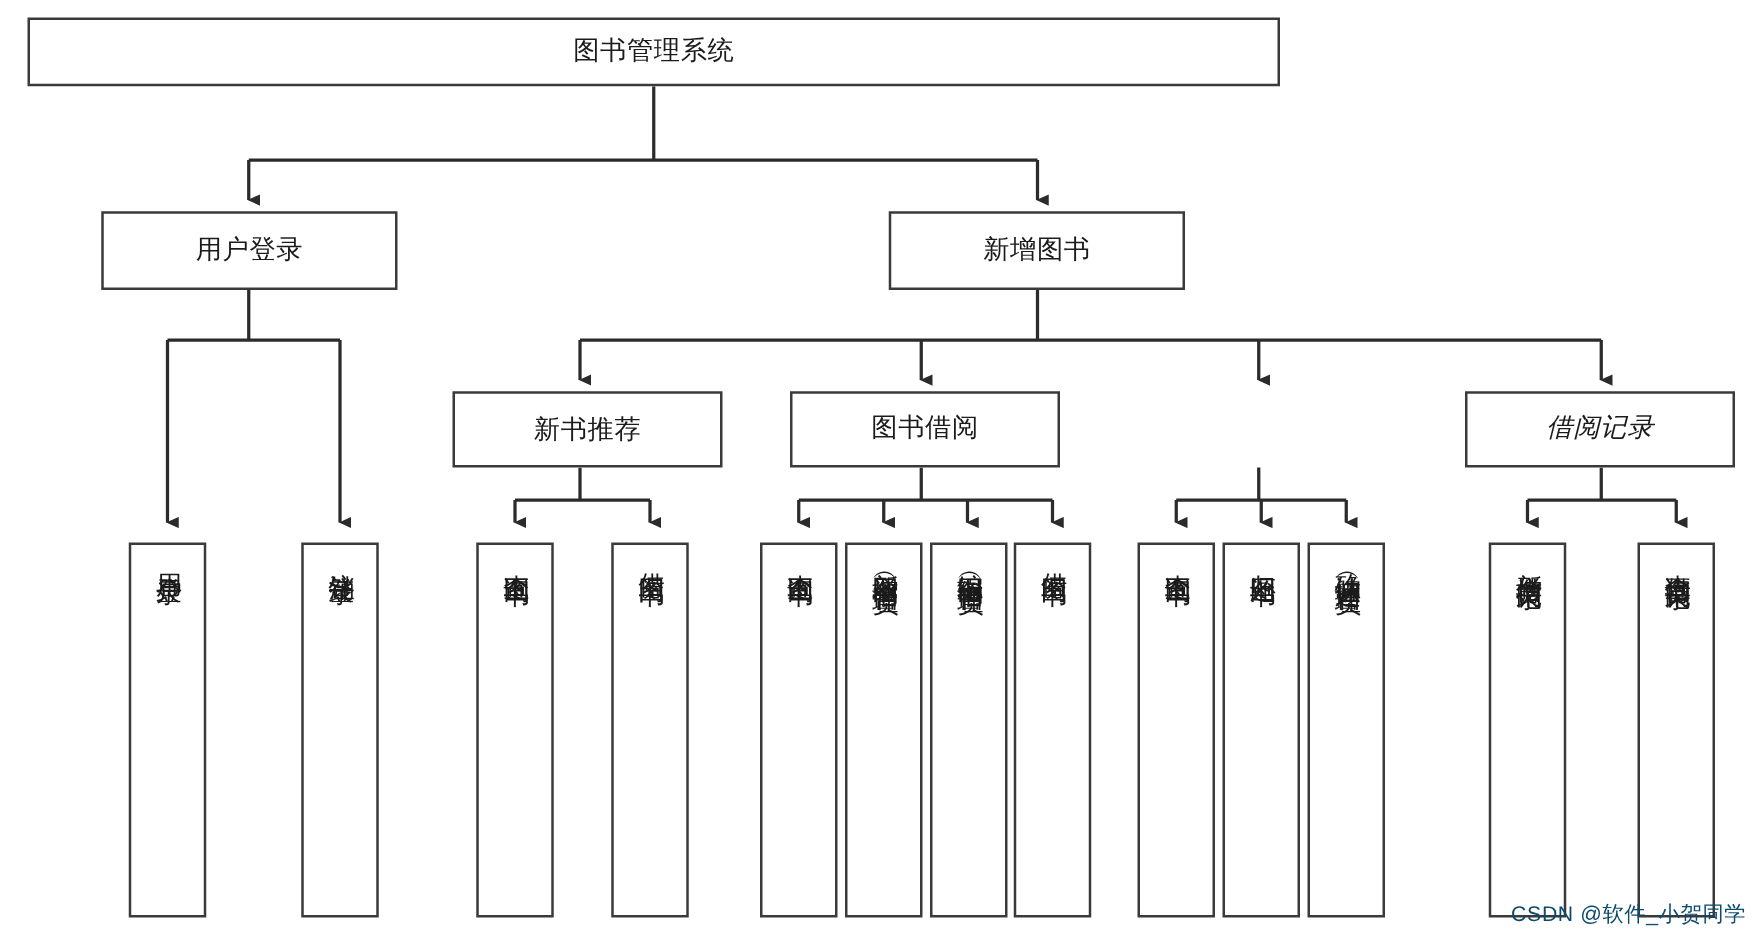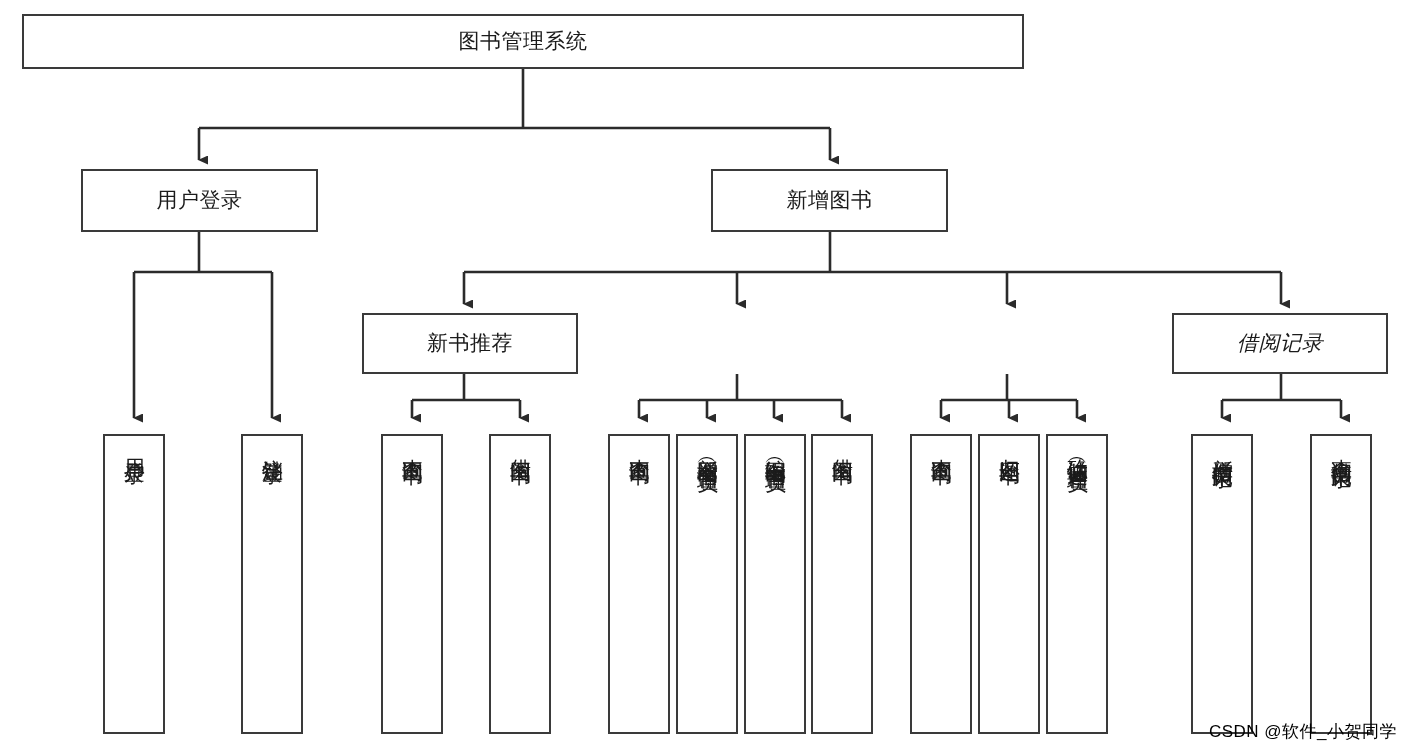--- a/index.html
+++ b/index.html
@@ -56,21 +56,21 @@
     top: 0;
     width: 1405px;
     height: 747px;
     pointer-events: none;
   }
   .watermark {
     position: absolute;
     right: 8px;
     bottom: 4px;
     font-size: 17px;
-    color: #000000;
+    color: #0c4a6e;
     white-space: nowrap;
     letter-spacing: 0.5px;
   }
 </style>
 </head>
 <body>
 
 <div id="diagram-root">
 
   <svg id="edge-layer" viewBox="0 0 1405 747" width="1405" height="747" xmlns="http://www.w3.org/2000/svg">
@@ -130,20 +130,23 @@
   <div class="node h-node" style="left:81px; top:169px; width:237px; height:63px;">
     <span class="node-label">用户登录</span>
   </div>
   <div class="node h-node" style="left:711px; top:169px; width:237px; height:63px;">
     <span class="node-label">新增图书</span>
   </div>
 
   <div class="node h-node" style="left:362px; top:313px; width:216px; height:61px;font-family:Liberation Serif, serif;">
     <span class="node-label">新书推荐</span>
   </div>
+  <div class="node h-node" style="left:632px; top:313px; width:216px; height:61px;">
+    <span class="node-label">图书借阅</span>
+  </div>
   <div class="node h-node" style="left:1172px; top:313px; width:216px; height:61px;font-style:italic;">
     <span class="node-label">借阅记录</span>
   </div>
 
   <div class="node v-node" style="left:103px; top:434px; width:62px; height:300px;">
     <span class="node-label">用户登录</span>
   </div>
   <div class="node v-node" style="left:241px; top:434px; width:62px; height:300px;">
     <span class="node-label">注销登录</span>
   </div>

